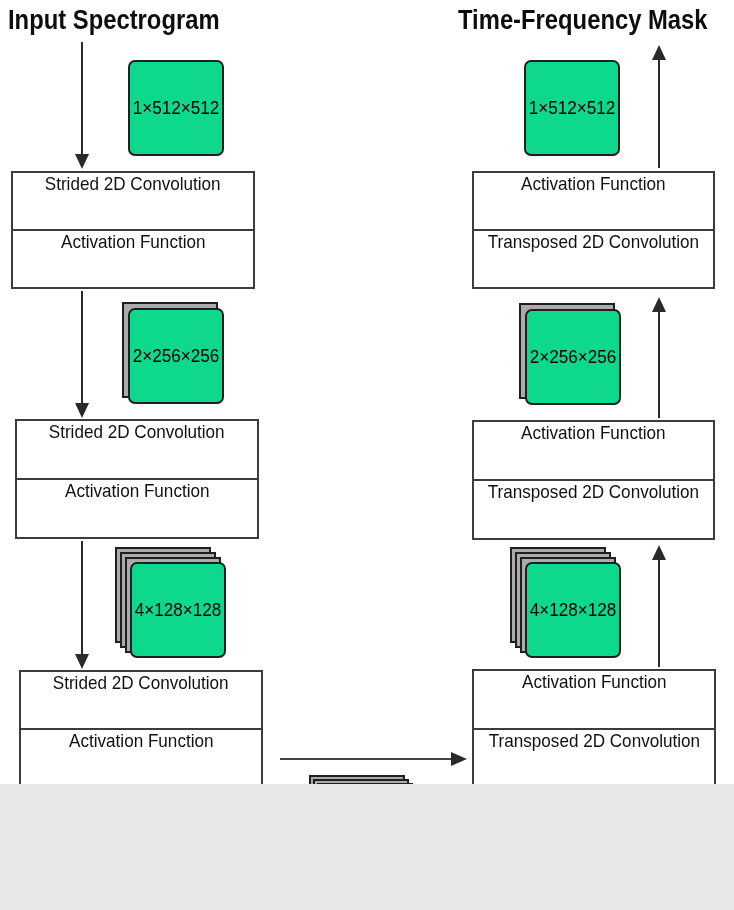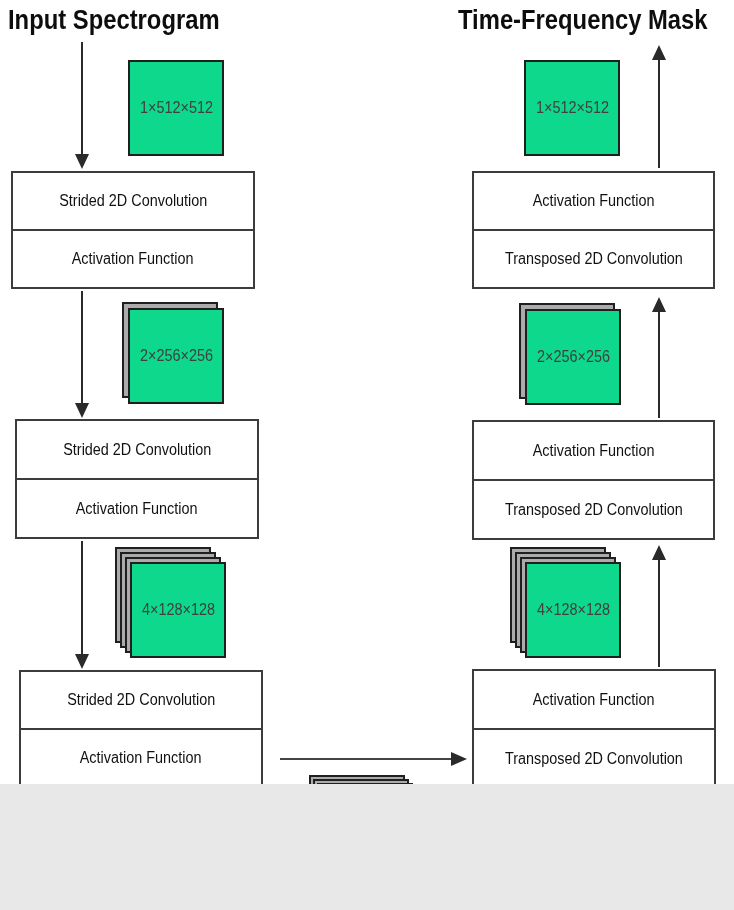--- a/index.html
+++ b/index.html
@@ -20,34 +20,34 @@
   }
   .title{
     position:absolute;font-size:28px;font-weight:700;white-space:nowrap;
     transform:scaleX(.85);transform-origin:left top;letter-spacing:0;color:#0d0d0d;
   }
   .block{
     position:absolute;background:var(--box-fill);border:2px solid var(--box-border);
     box-sizing:border-box;display:flex;flex-direction:column;
   }
   .block .row{
-    flex:1;display:flex;align-items:center;justify-content:center;
-    font-size:16px;color:var(--text);
+    flex:1;display:flex;align-items:flex-start;justify-content:center;
+    font-size:19px;color:var(--text);
   }
   .block .row + .row{border-top:2px solid var(--box-border);}
   .cond{display:inline-block;transform:scaleX(.9);white-space:nowrap;}
   .stack{position:absolute;}
   .layer{
     position:absolute;width:96px;height:96px;box-sizing:border-box;
     border:2px solid var(--layer-border);
   }
   .layer.ghost{background:var(--tensor-gray);}
   .layer.front{
     background:var(--tensor-green);display:flex;align-items:center;justify-content:center;
-    font-size:16px;color:#404040;
+    font-size:19px;color:#000000;border-radius:7px;
   }
   .varrow{position:absolute;width:14px;}
   .varrow .vshaft{position:absolute;left:6px;width:2px;background:var(--line);}
   .varrow.down .vshaft{top:0;height:calc(100% - 14px);}
   .varrow.up .vshaft{top:14px;height:calc(100% - 14px);}
   .vhead{position:absolute;left:0;width:0;height:0;
     border-left:7px solid transparent;border-right:7px solid transparent;}
   .varrow.down .vhead{bottom:0;border-top:15px solid var(--line);}
   .varrow.up .vhead{top:0;border-bottom:15px solid var(--line);}
   .harrow{position:absolute;height:14px;}

